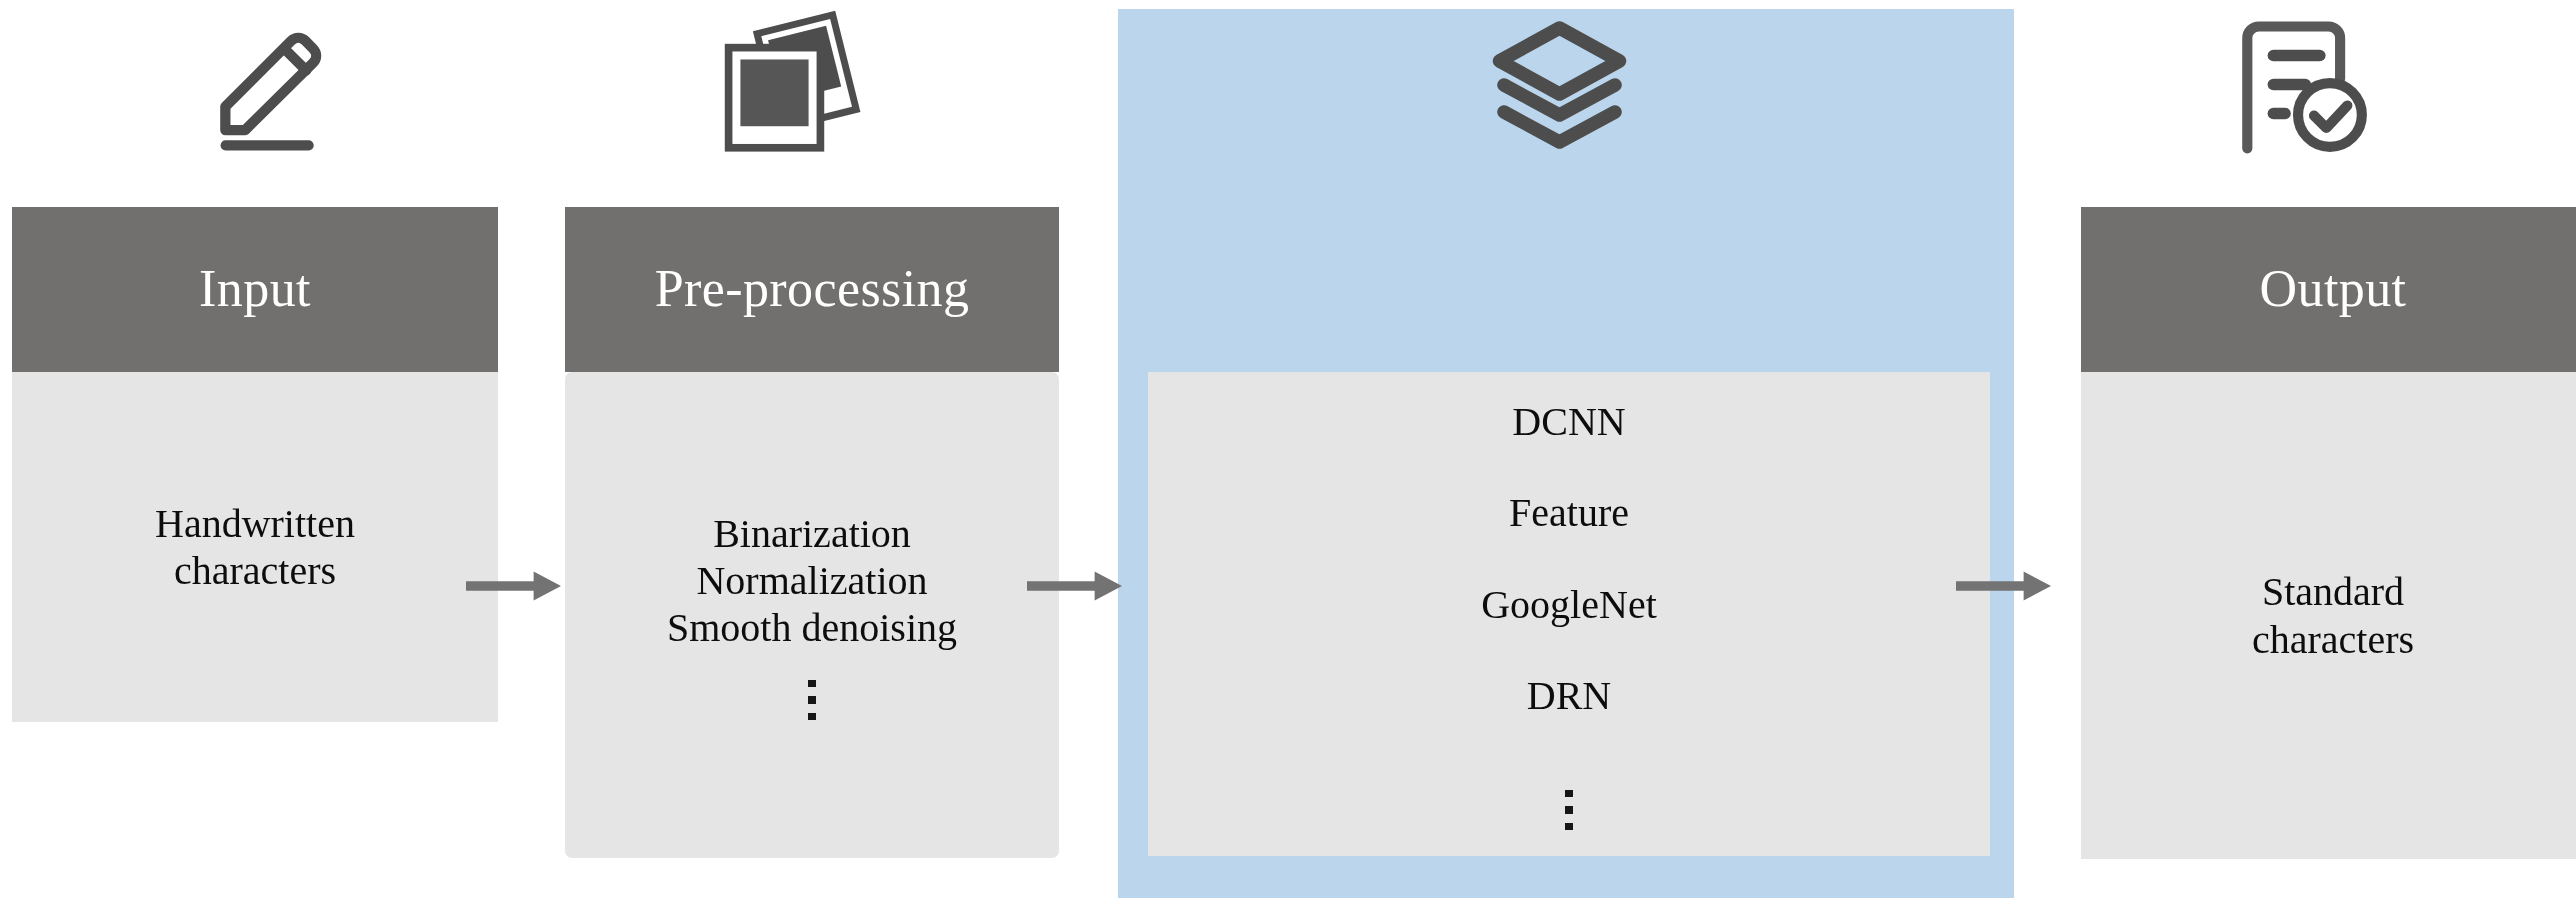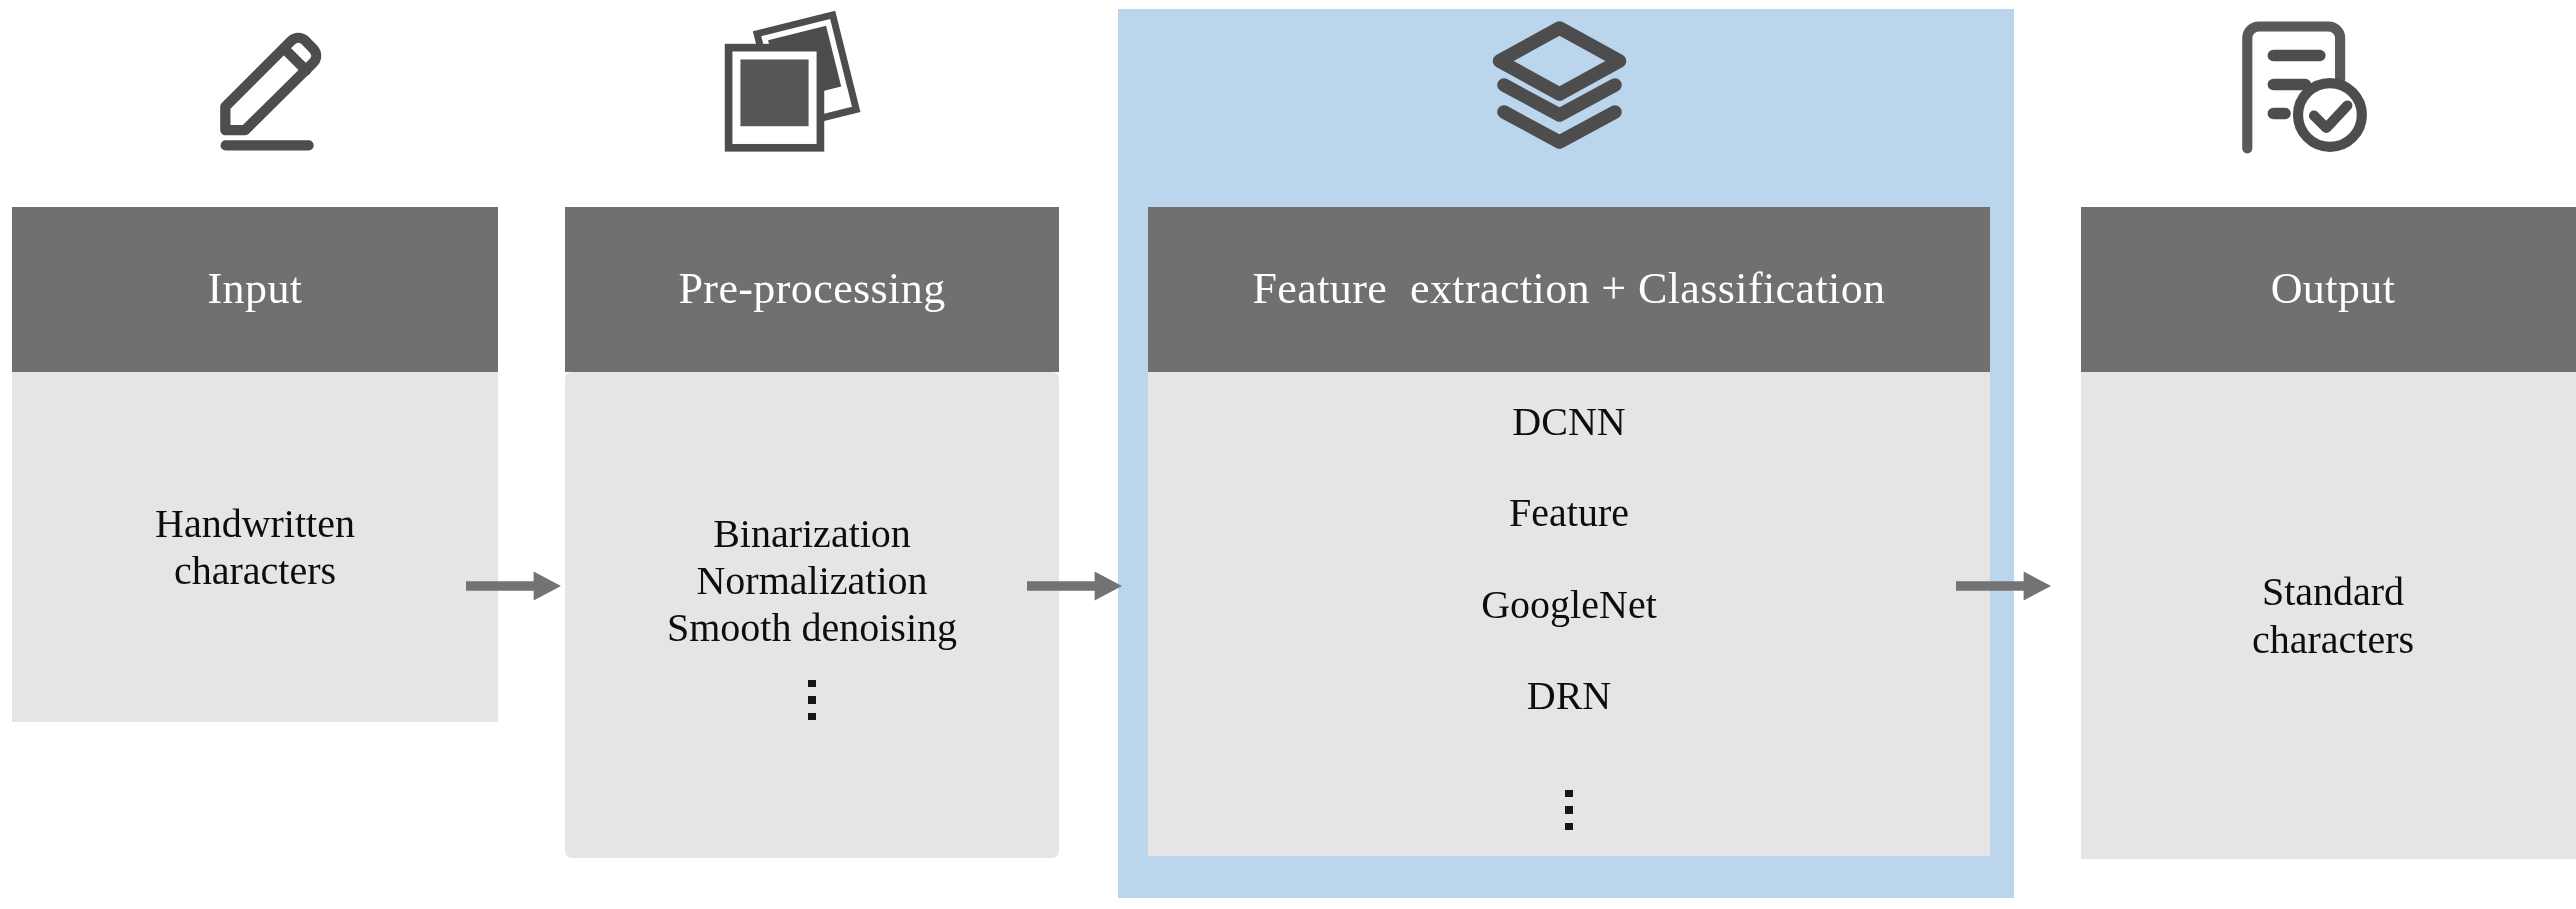--- a/index.html
+++ b/index.html
@@ -32,21 +32,21 @@
     width: 100%;
     height: 165px;
     background: #726f6f;
     color: #ffffff;
     display: flex;
     align-items: center;
     justify-content: center;
     box-sizing: border-box;
   }
   .card-header-label {
-    font-size: 44px;
+    font-size: 52px;
     line-height: 1.05;
     letter-spacing: 0.4px;
     white-space: pre;
     text-align: right;
   }
   .card-body {
     position: absolute;
     left: 0;
     top: 165px;
     width: 100%;
@@ -183,23 +183,20 @@
 
     <span class="icon-wrap" style="left:365px; top:13px; width:153px; height:144px;">
       <svg viewBox="0 0 100 96" fill="none" xmlns="http://www.w3.org/2000/svg">
         <path d="M50 10 L90 32 L50 54 L10 32 Z" stroke="#4d4d4d" stroke-width="9" stroke-linejoin="round"></path>
         <path d="M13 48 L50 68 L87 48" stroke="#4d4d4d" stroke-width="9" stroke-linejoin="round" stroke-linecap="round"></path>
         <path d="M13 66 L50 86 L87 66" stroke="#4d4d4d" stroke-width="9" stroke-linejoin="round" stroke-linecap="round"></path>
       </svg>
     </span>
 
     <div class="card" style="left:30px; top:207px; width:842px; height:649px;">
-      <div class="card-header">
-        <span class="card-header-label">Feature  extraction + Classification</span>
-      </div>
       <div class="card-body" style="height:484px;gap:44px;">
         <div class="body-line">DCNN</div>
         <div class="body-line">Feature</div>
         <div class="body-line">GoogleNet</div>
         <div class="body-line">DRN</div>
         <span class="vdots" style="margin-top:18px;">
           <i></i>
             <i></i>
             <i></i>
         </span>

